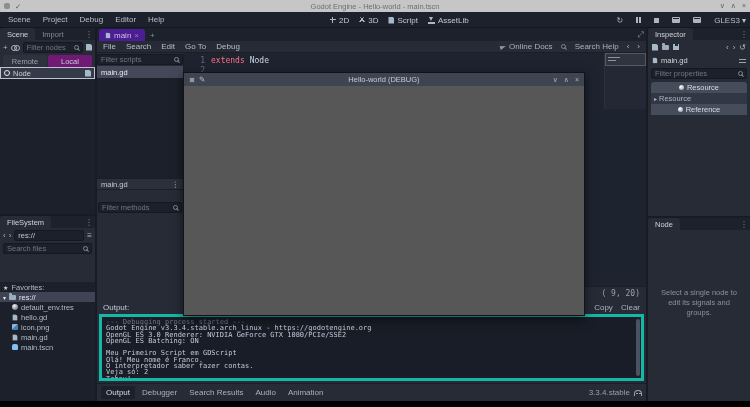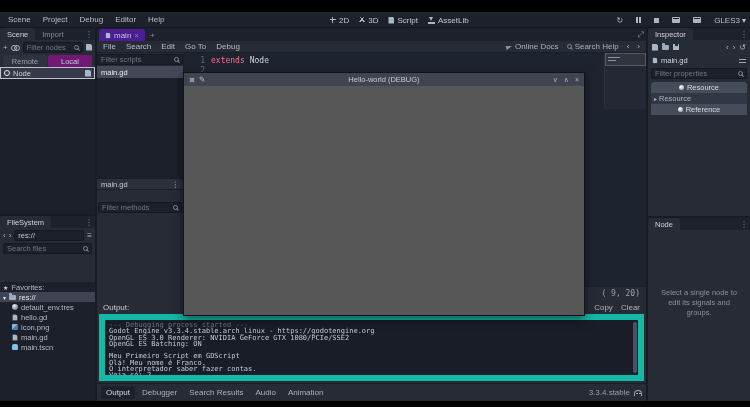--- a/index.html
+++ b/index.html
@@ -125,21 +125,21 @@
   .tp{color:#cfd6e0}
   .minimap{position:absolute;top:0;right:0;width:42px;height:56px;background:#232834;border-left:1px solid #2b303d}
   .mm-view{position:absolute;top:0;left:0;right:0;height:13px;background:rgba(255,255,255,0.06);border:1px solid rgba(255,255,255,0.18)}
   .mm-line{position:absolute;left:3px;height:1px;background:#8a93a5}
   .code-status{position:absolute;left:0;right:0;bottom:0;height:14px;background:#262b36;border-top:1px solid #1a1e27;display:flex;align-items:center;justify-content:flex-end;padding-right:6px;font-family:"DejaVu Sans Mono",monospace;font-size:8px;color:#9aa1ad}
 
   
   .output{position:absolute;top:272px;left:0;right:0;height:83px;background:#262b36}
   .out-header{height:14px;display:flex;align-items:center;padding:0 6px;font-size:8px;color:#c3c9d3;gap:8px}
   .out-btns{margin-left:auto;display:flex;gap:8px;color:#aab1bd}
-  .console{position:absolute;top:14px;left:2px;right:2px;bottom:2px;background:#191d27;border:6px solid #14b8a6;padding:2px 0 0 4px;font-family:"DejaVu Sans Mono",monospace;font-size:7px;color:#c3cad6;overflow:hidden}
+  .console{position:absolute;top:14px;left:2px;right:2px;bottom:2px;background:#191d27;border:3px solid #14b8a6;padding:2px 0 0 4px;font-family:"DejaVu Sans Mono",monospace;font-size:7px;color:#c3cad6;overflow:hidden}
   .cline{min-height:6.3px;line-height:6.3px;white-space:pre}
   .cline.dim{color:#6b7482}
   .con-scroll{position:absolute;top:2px;bottom:2px;right:1px;width:4px;background:#4b5262;border-radius:2px}
 
   
   .bottom-bar{position:absolute;left:0;right:0;bottom:0;height:18px;background:#262b36;border-top:1px solid #1a1e27;display:flex;align-items:center;gap:2px;padding:0 4px;font-size:8px;color:#aab1bd}
   .bb-btn{padding:2px 5px;border-radius:2px}
   .bb-btn.active{background:#1b202a;color:#d6dae2}
   .bb-right{margin-left:auto;display:flex;align-items:center;gap:4px;color:#9aa1ad}
 
@@ -163,20 +163,30 @@
   .dw-icons{display:flex;gap:4px;z-index:2;align-items:center}
   .dw-body{position:absolute;top:13px;left:0;right:0;bottom:0;background:#575757}
 
   .black-strip{position:absolute;left:0;top:401px;width:750px;height:6px;background:#000}
 </style>
 </head>
 <body>
 
 <div class="screen">
 
+  <div class="wm-titlebar">
+    <span class="i-app"></span>
+    <span class="g-check"></span>
+    <span class="wm-title">Godot Engine - Hello-world - main.tscn</span>
+    <span class="wm-ctl">
+      <span class="g-min"></span>
+      <span class="g-max"></span>
+      <span class="g-close"></span>
+    </span>
+  </div>
 
   <div class="menubar dotted">
     <div class="menus">
       <span>Scene</span>
       <span>Project</span>
       <span>Debug</span>
       <span>Editor</span>
       <span>Help</span>
     </div>
     <div class="workspaces">
@@ -316,21 +326,21 @@
         <span>File</span>
         <span>Search</span>
         <span>Edit</span>
         <span>Go To</span>
         <span>Debug</span>
         <span class="sm-right">
           <span class="r" style="gap:3px">
               <span class="i-plane"></span>
               <span>Online Docs</span>
             </span>
-          <span class="r" style="gap:3px">
+          <span class="r" style="gap:9px">
               <span class="mag"></span>
               <span>Search Help</span>
             </span>
           <span class="g-left"></span>
           <span class="g-right"></span>
         </span>
       </div>
 
       <div class="editor-body">
 

